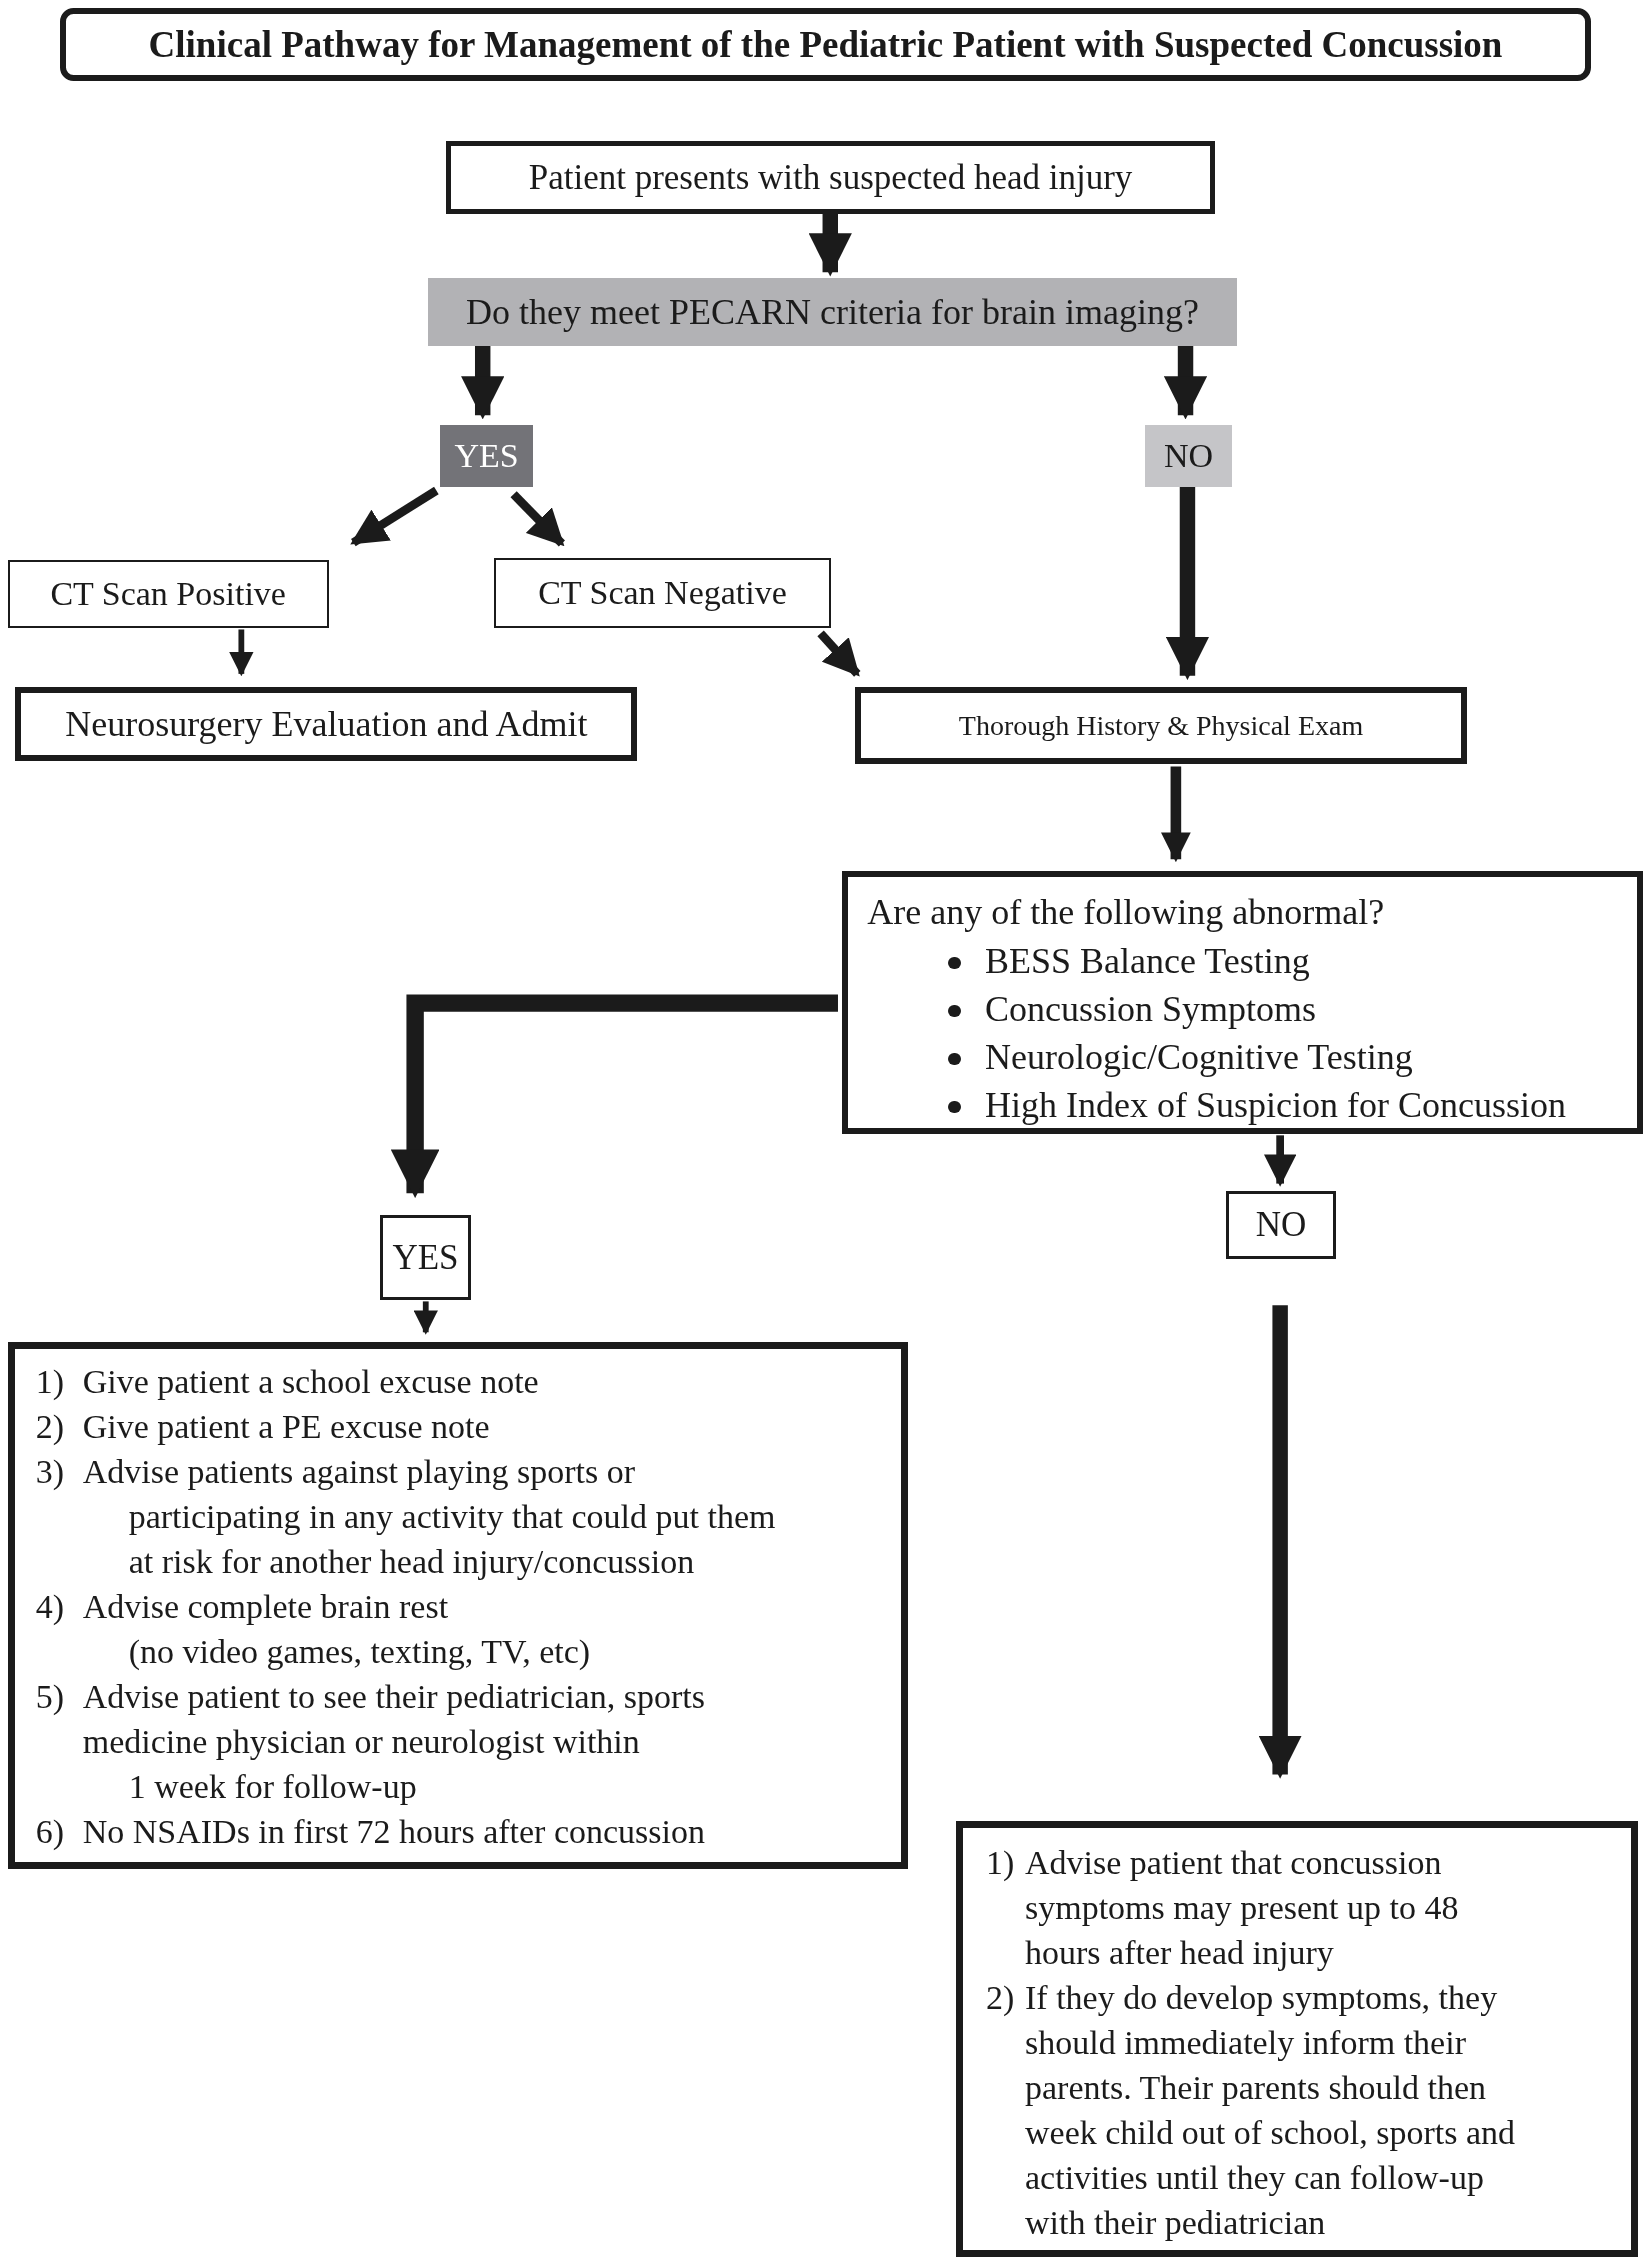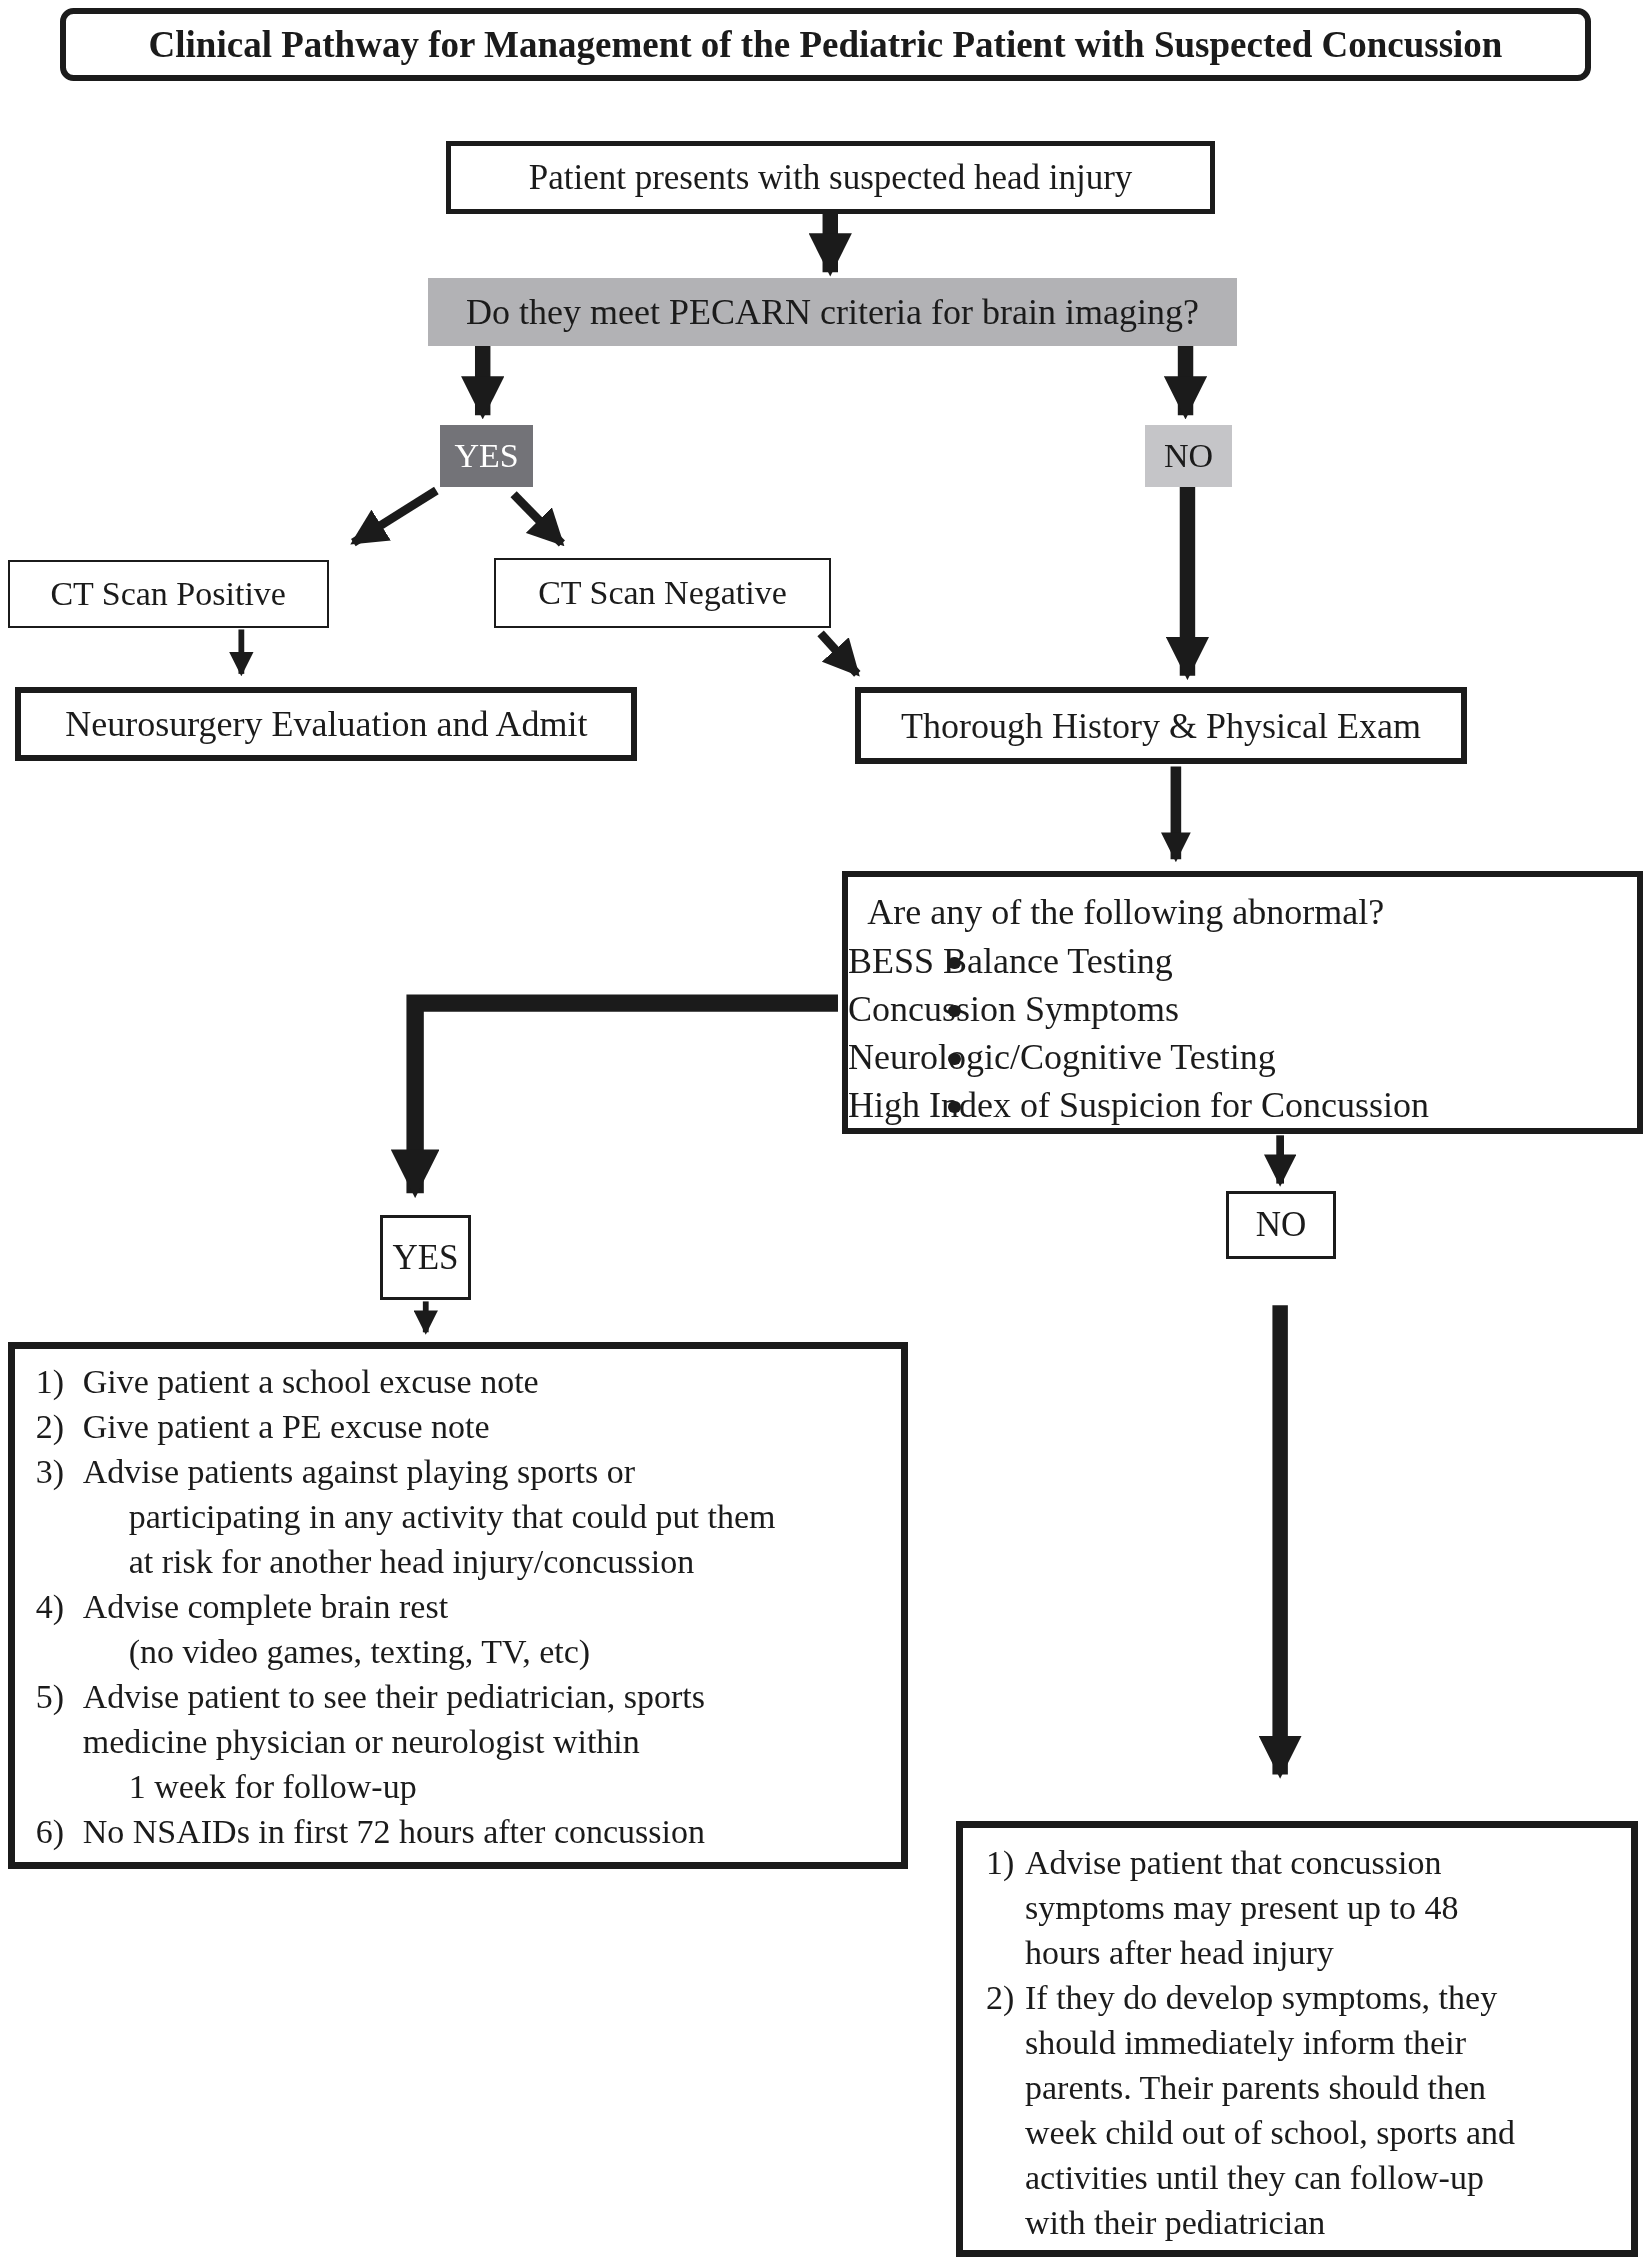--- a/index.html
+++ b/index.html
@@ -18,25 +18,25 @@
   .noborder{border:none;}
   .title-box{left:60px;top:7.7px;width:1531px;height:73px;border-width:6.8px;border-radius:13.5px;
              font-weight:bold;font-size:37px;}
   .patient-box{left:446px;top:141px;width:769px;height:73px;border-width:5.8px;font-size:35px;}
   .pecarn-box{left:428px;top:278px;width:809px;height:68px;font-size:36px;background:#b2b2b5;}
   .yes1-box{left:440px;top:425px;width:93px;height:62px;font-size:34px;background:#737378;color:#ffffff;}
   .no1-box{left:1145px;top:425px;width:87px;height:62px;font-size:34px;background:#c5c5c8;}
   .ctpos-box{left:7.7px;top:560px;width:321px;height:68px;font-size:34px;}
   .ctneg-box{left:494px;top:558px;width:337px;height:70px;font-size:34px;}
   .neuro-box{left:15.4px;top:687px;width:622px;height:74px;font-size:36px;}
-  .thorough-box{left:855px;top:687px;width:612px;height:77px;font-size:36px;}
+  .thorough-box{left:855px;top:687px;width:612px;height:77px;font-size:28px;}
   .abnormal-box{left:842px;top:871px;width:801px;height:263px;border-width:6.8px;
                 display:block;text-align:left;padding:9.7px 0 0 0;font-family:Liberation Serif, serif;}
   .abn-heading{font-size:36px;line-height:50px;padding-left:19.3px;}
-  .abn-item{font-size:36px;line-height:48px;position:relative;white-space:nowrap;}
+  .abn-item{font-size:36px;line-height:48px;padding-left:137px;position:relative;white-space:nowrap;}
   .abn-item::before{content:"";position:absolute;left:100px;top:20px;width:12.6px;height:12.6px;
                     border-radius:50%;background:#1b1b1b;}
   .yes2-box{left:380px;top:1215px;width:91px;height:85px;font-size:35px;border-width:3.9px;}
   .no2-box{left:1226px;top:1191px;width:110px;height:68px;font-size:35px;border-width:3.9px;}
   .list-box{position:absolute;background:#fff;border:7.7px solid #1b1b1b;box-sizing:border-box;
             font-size:34px;}
   .left-list{left:7.7px;top:1342px;width:900px;height:527px;padding:9.7px 0 0 0;}
   .right-list{left:956px;top:1821px;width:682px;height:436px;padding:11.6px 0 0 0;}
   .li{display:flex;line-height:45px;white-space:nowrap;}
   .li .num{flex:none;width:68px;padding-left:21px;box-sizing:border-box;}

